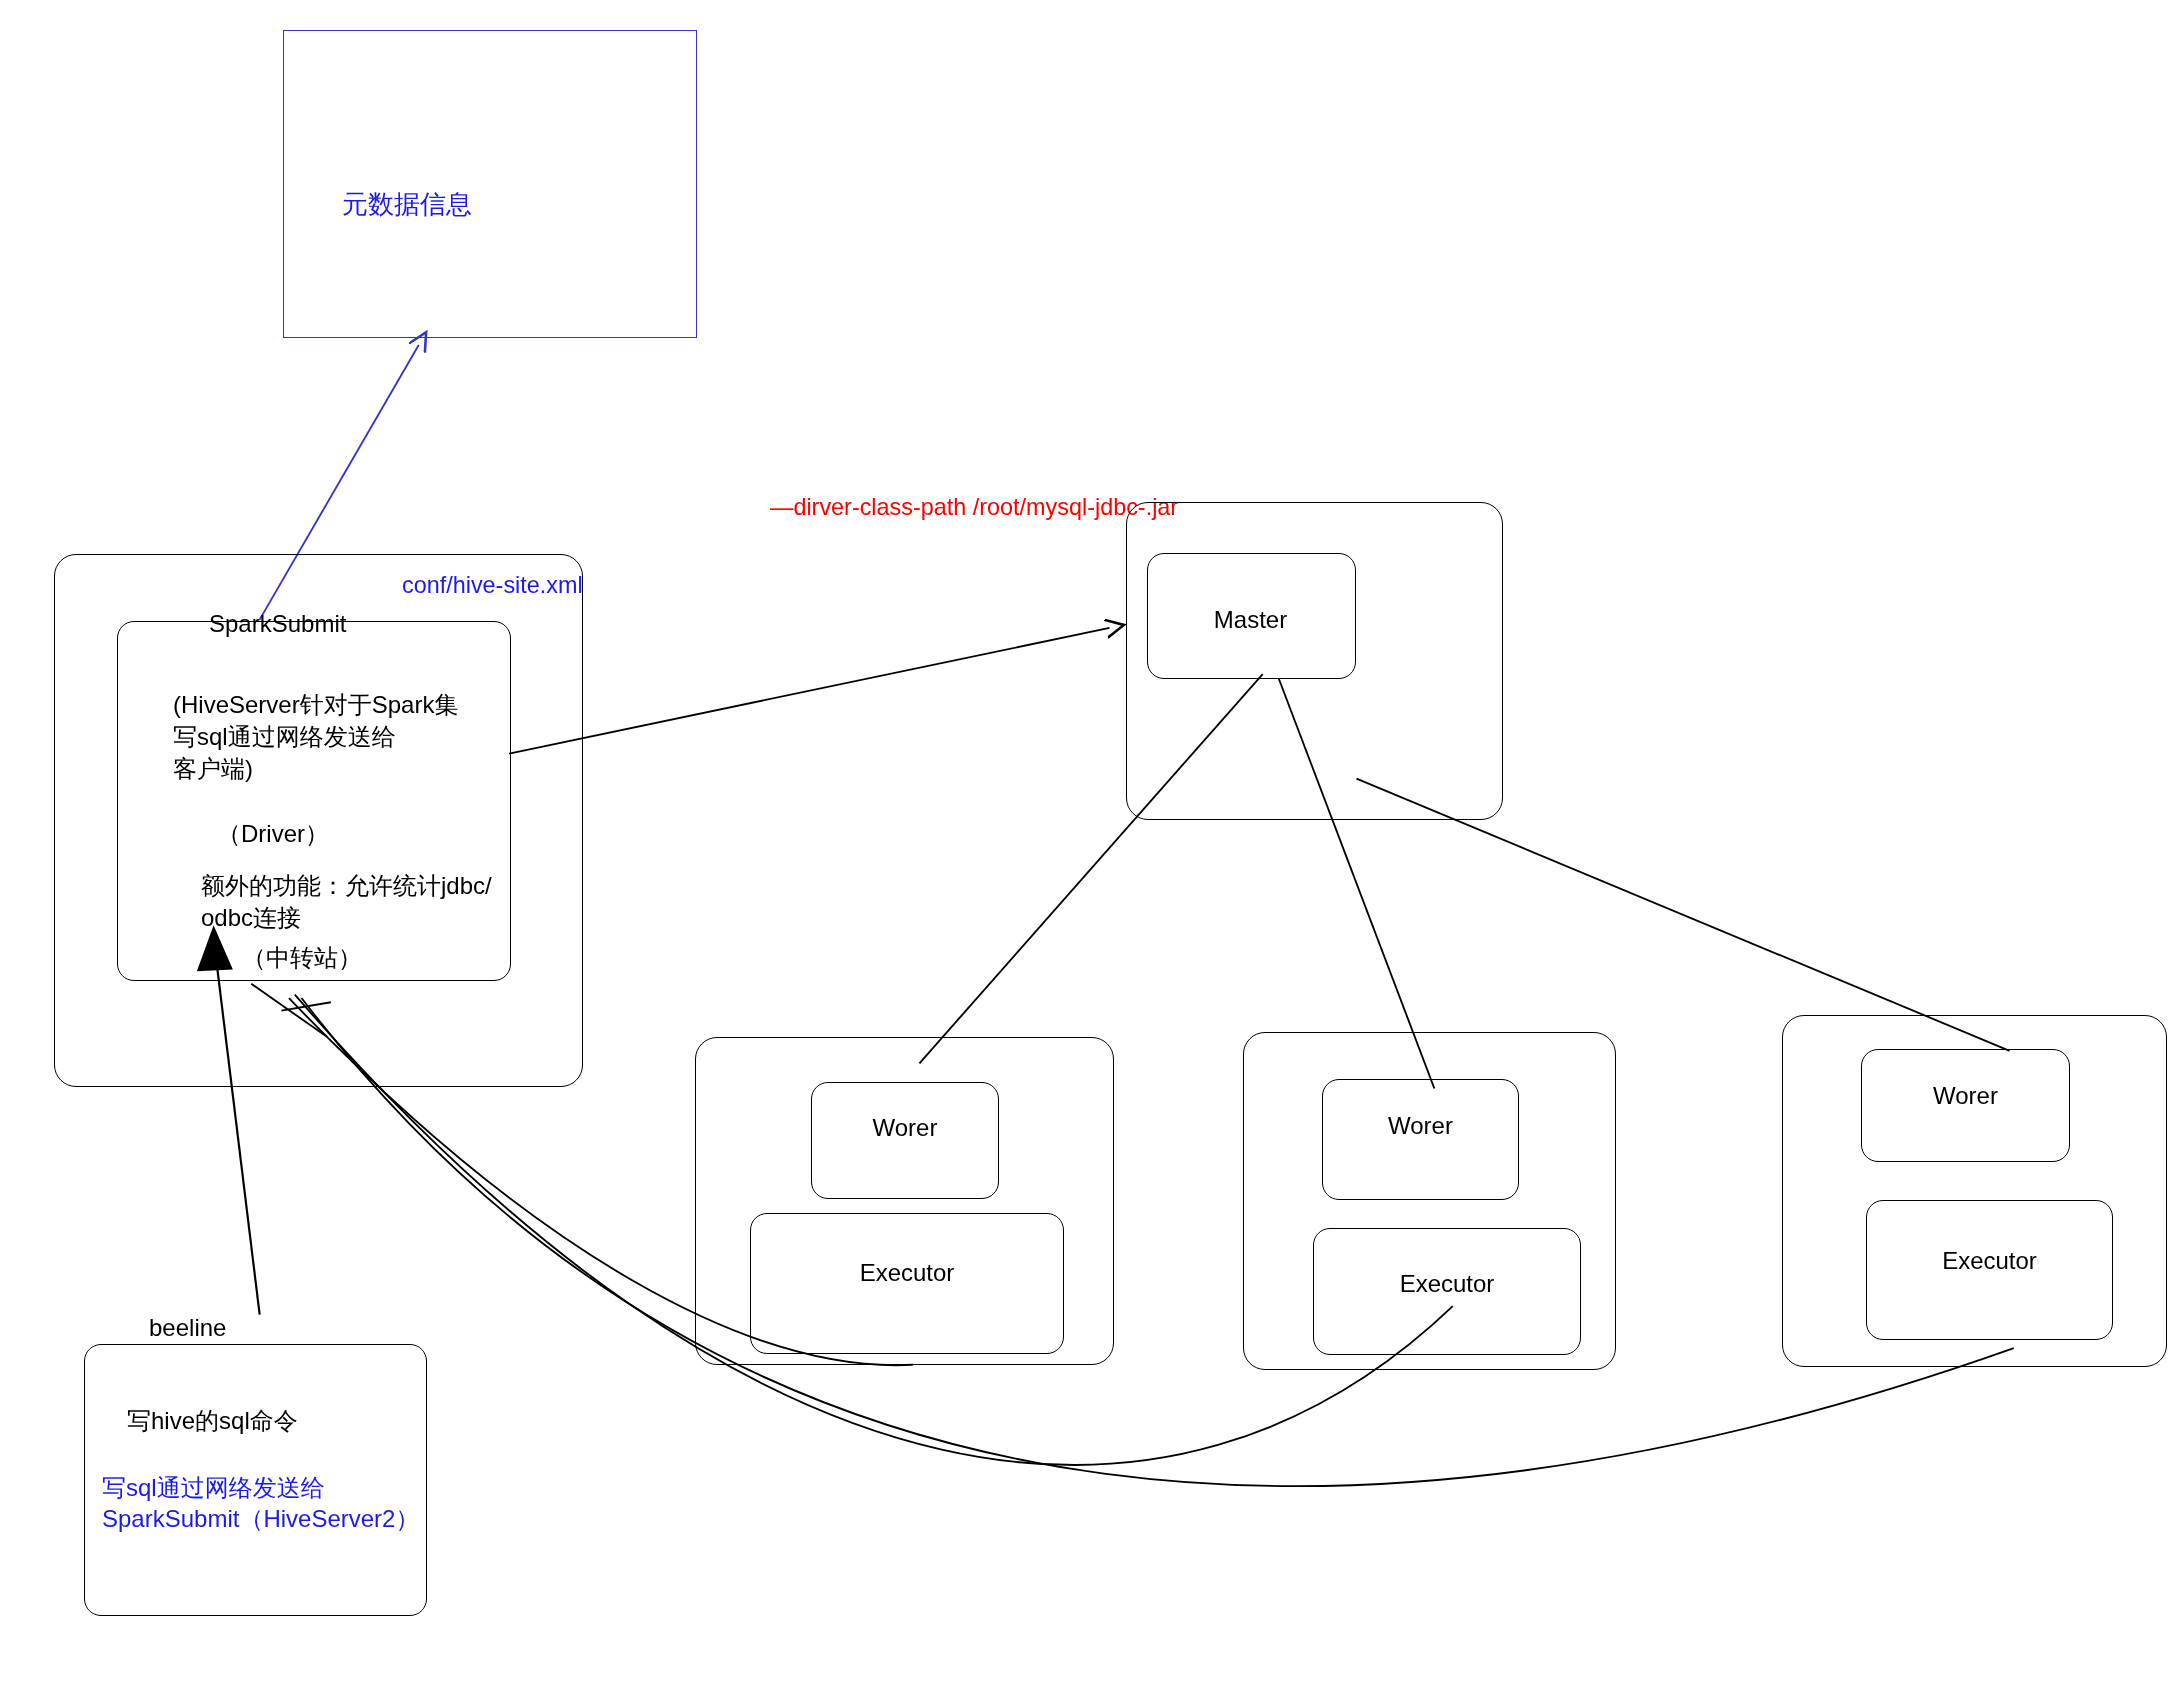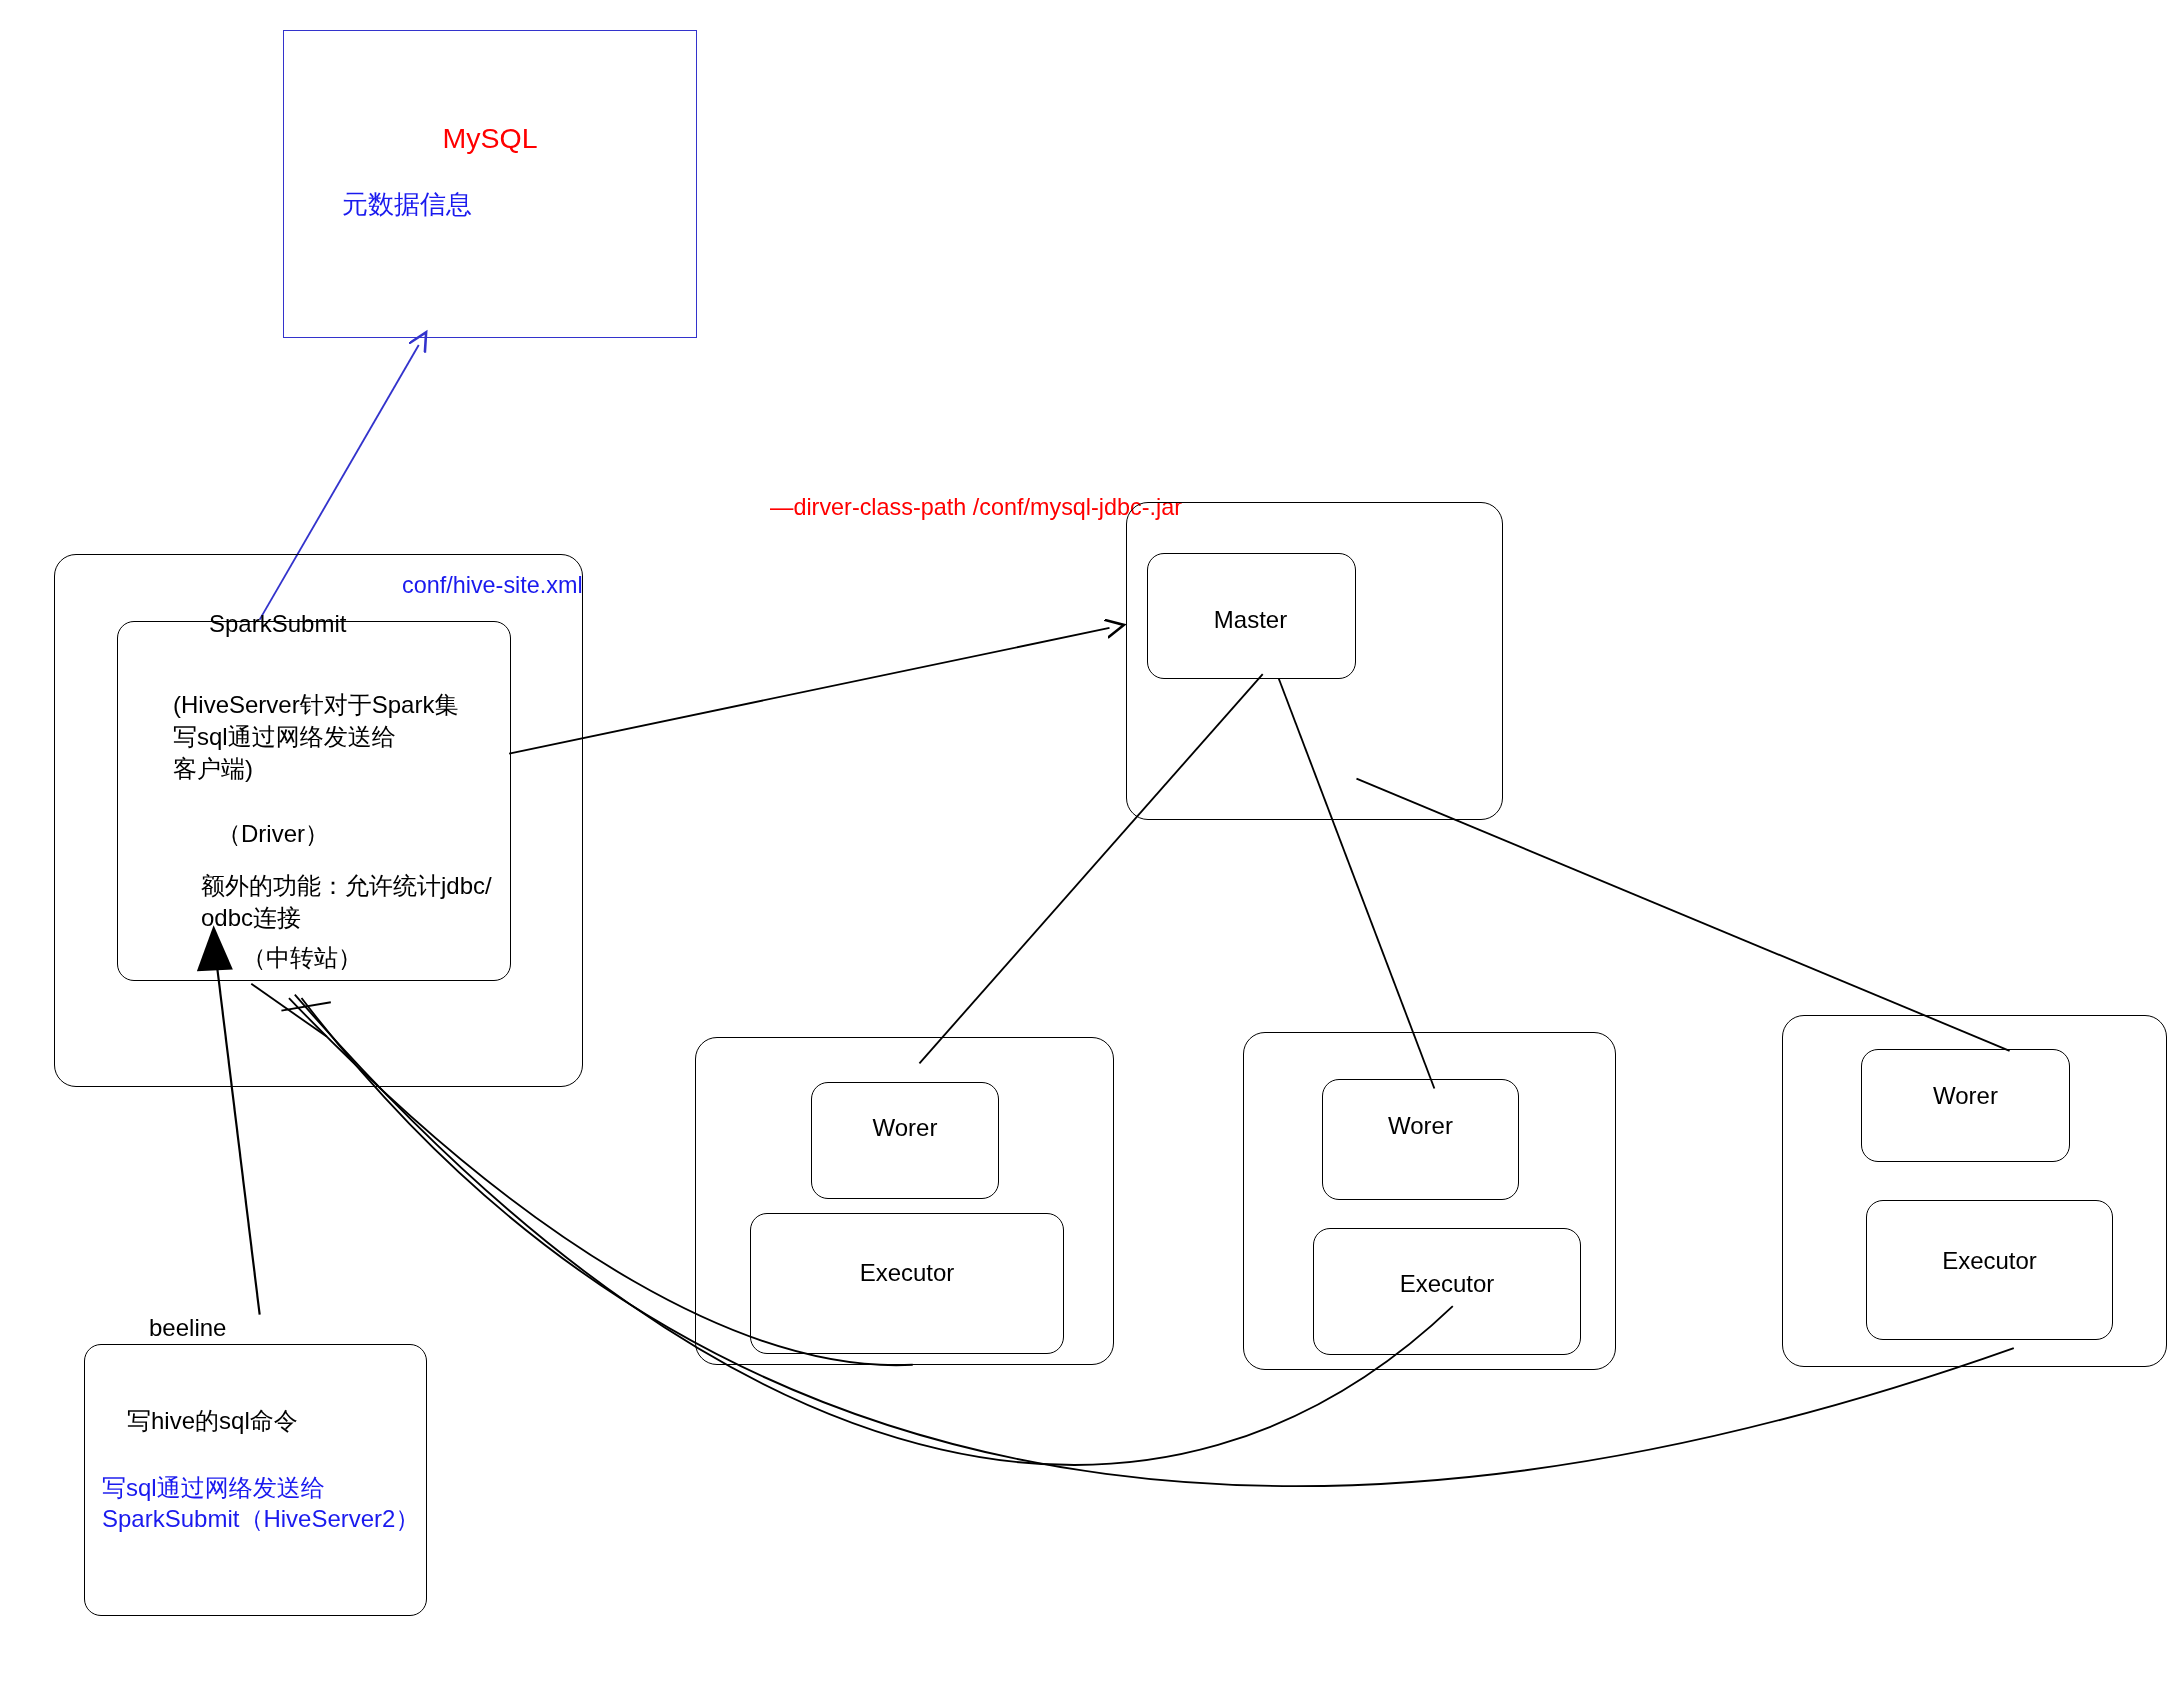--- a/index.html
+++ b/index.html
@@ -90,24 +90,23 @@
     <path d="M 2405,1610 C 1700,1860 900,1900 360,1192" fill="none" stroke="#000000" stroke-width="2.2"></path>
 
     <line x1="300" y1="1175" x2="390" y2="1238" stroke="#000000" stroke-width="2.2"></line>
     <line x1="336" y1="1207" x2="395" y2="1197" stroke="#000000" stroke-width="2.2"></line>
 
     <line x1="310" y1="1570" x2="258" y2="1145" stroke="#000000" stroke-width="2.6"></line>
     <polygon points="255,1105 235,1160 278,1158" fill="#000000"></polygon>
   </svg>
 
   <div class="node rect-sharp" style="left:283px; top:30px; width:414px; height:308px;"></div>
-  <div class="lbl lbl-center f-34 txt-red" style="left:283px; top:118px; width:414px;">MySQL</div>
   <div class="lbl f-31 txt-blue" style="left:342px; top:186px;">元数据信息</div>
 
-  <div class="lbl f-28 txt-red" style="left:770px; top:491px;">—dirver-class-path /conf/mysql-jdbc-.jar</div>
+  <div class="lbl f-28 txt-red" style="left:770px; top:491px;">—dirver-class-path /root/mysql-jdbc-.jar</div>
 
   <div class="node rrect" style="left:54px; top:554px; width:529px; height:533px;"></div>
   <div class="lbl f-28 txt-blue" style="left:402px; top:569px;">conf/hive-site.xml</div>
 
   <div class="node rrect-sm" style="left:117px; top:621px; width:394px; height:360px;"></div>
   <div class="lbl f-29 txt-black" style="left:209px; top:607px;text-align:right;">SparkSubmit</div>
 
   <div class="lbl f-29 txt-black" style="left:173px; top:688px;">(HiveServer针对于Spark集</div>
   <div class="lbl f-29 txt-black" style="left:173px; top:720px;">写sql通过网络发送给</div>
   <div class="lbl f-29 txt-black" style="left:173px; top:752px;">客户端)</div>

